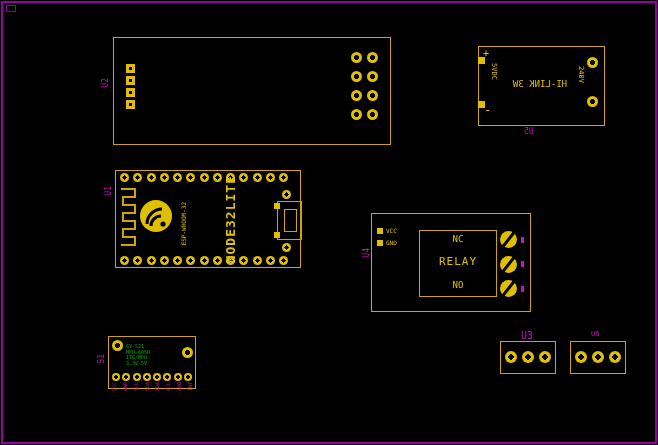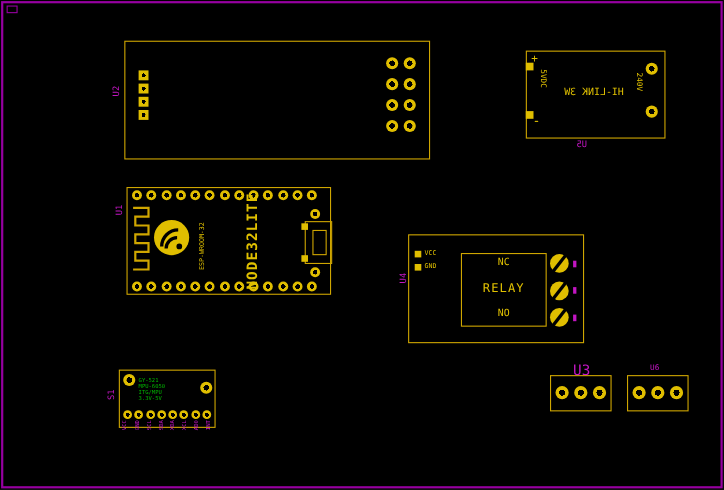--- a/index.html
+++ b/index.html
@@ -212,21 +212,21 @@
       <span class="reftext v-up" style="position:static;font-size:5px;">SCL</span>
       <span class="reftext v-up" style="position:static;font-size:5px;">SDA</span>
       <span class="reftext v-up" style="position:static;font-size:5px;">XDA</span>
       <span class="reftext v-up" style="position:static;font-size:5px;">XCL</span>
       <span class="reftext v-up" style="position:static;font-size:5px;">AD0</span>
       <span class="reftext v-up" style="position:static;font-size:5px;">INT</span>
     </div>
   </div>
 
   <div>
-    <span class="reftext" style="left:521px;top:330px;font-size:13px;">U3</span>
+    <span class="reftext" style="left:521px;top:330px;font-size:10px;">U3</span>
     <div class="outline" style="left:500px;top:341px;width:56px;height:33px;"></div>
     <div class="donut" style="left:505px;top:351px;width:12px;height:12px;"></div>
     <div class="donut" style="left:522px;top:351px;width:12px;height:12px;"></div>
     <div class="donut" style="left:539px;top:351px;width:12px;height:12px;"></div>
   </div>
 
   <div>
     <span class="reftext" style="left:591px;top:330px;font-size:7px;">U6</span>
     <div class="outline" style="left:570px;top:341px;width:56px;height:33px;"></div>
     <div class="donut" style="left:575px;top:351px;width:12px;height:12px;"></div>

